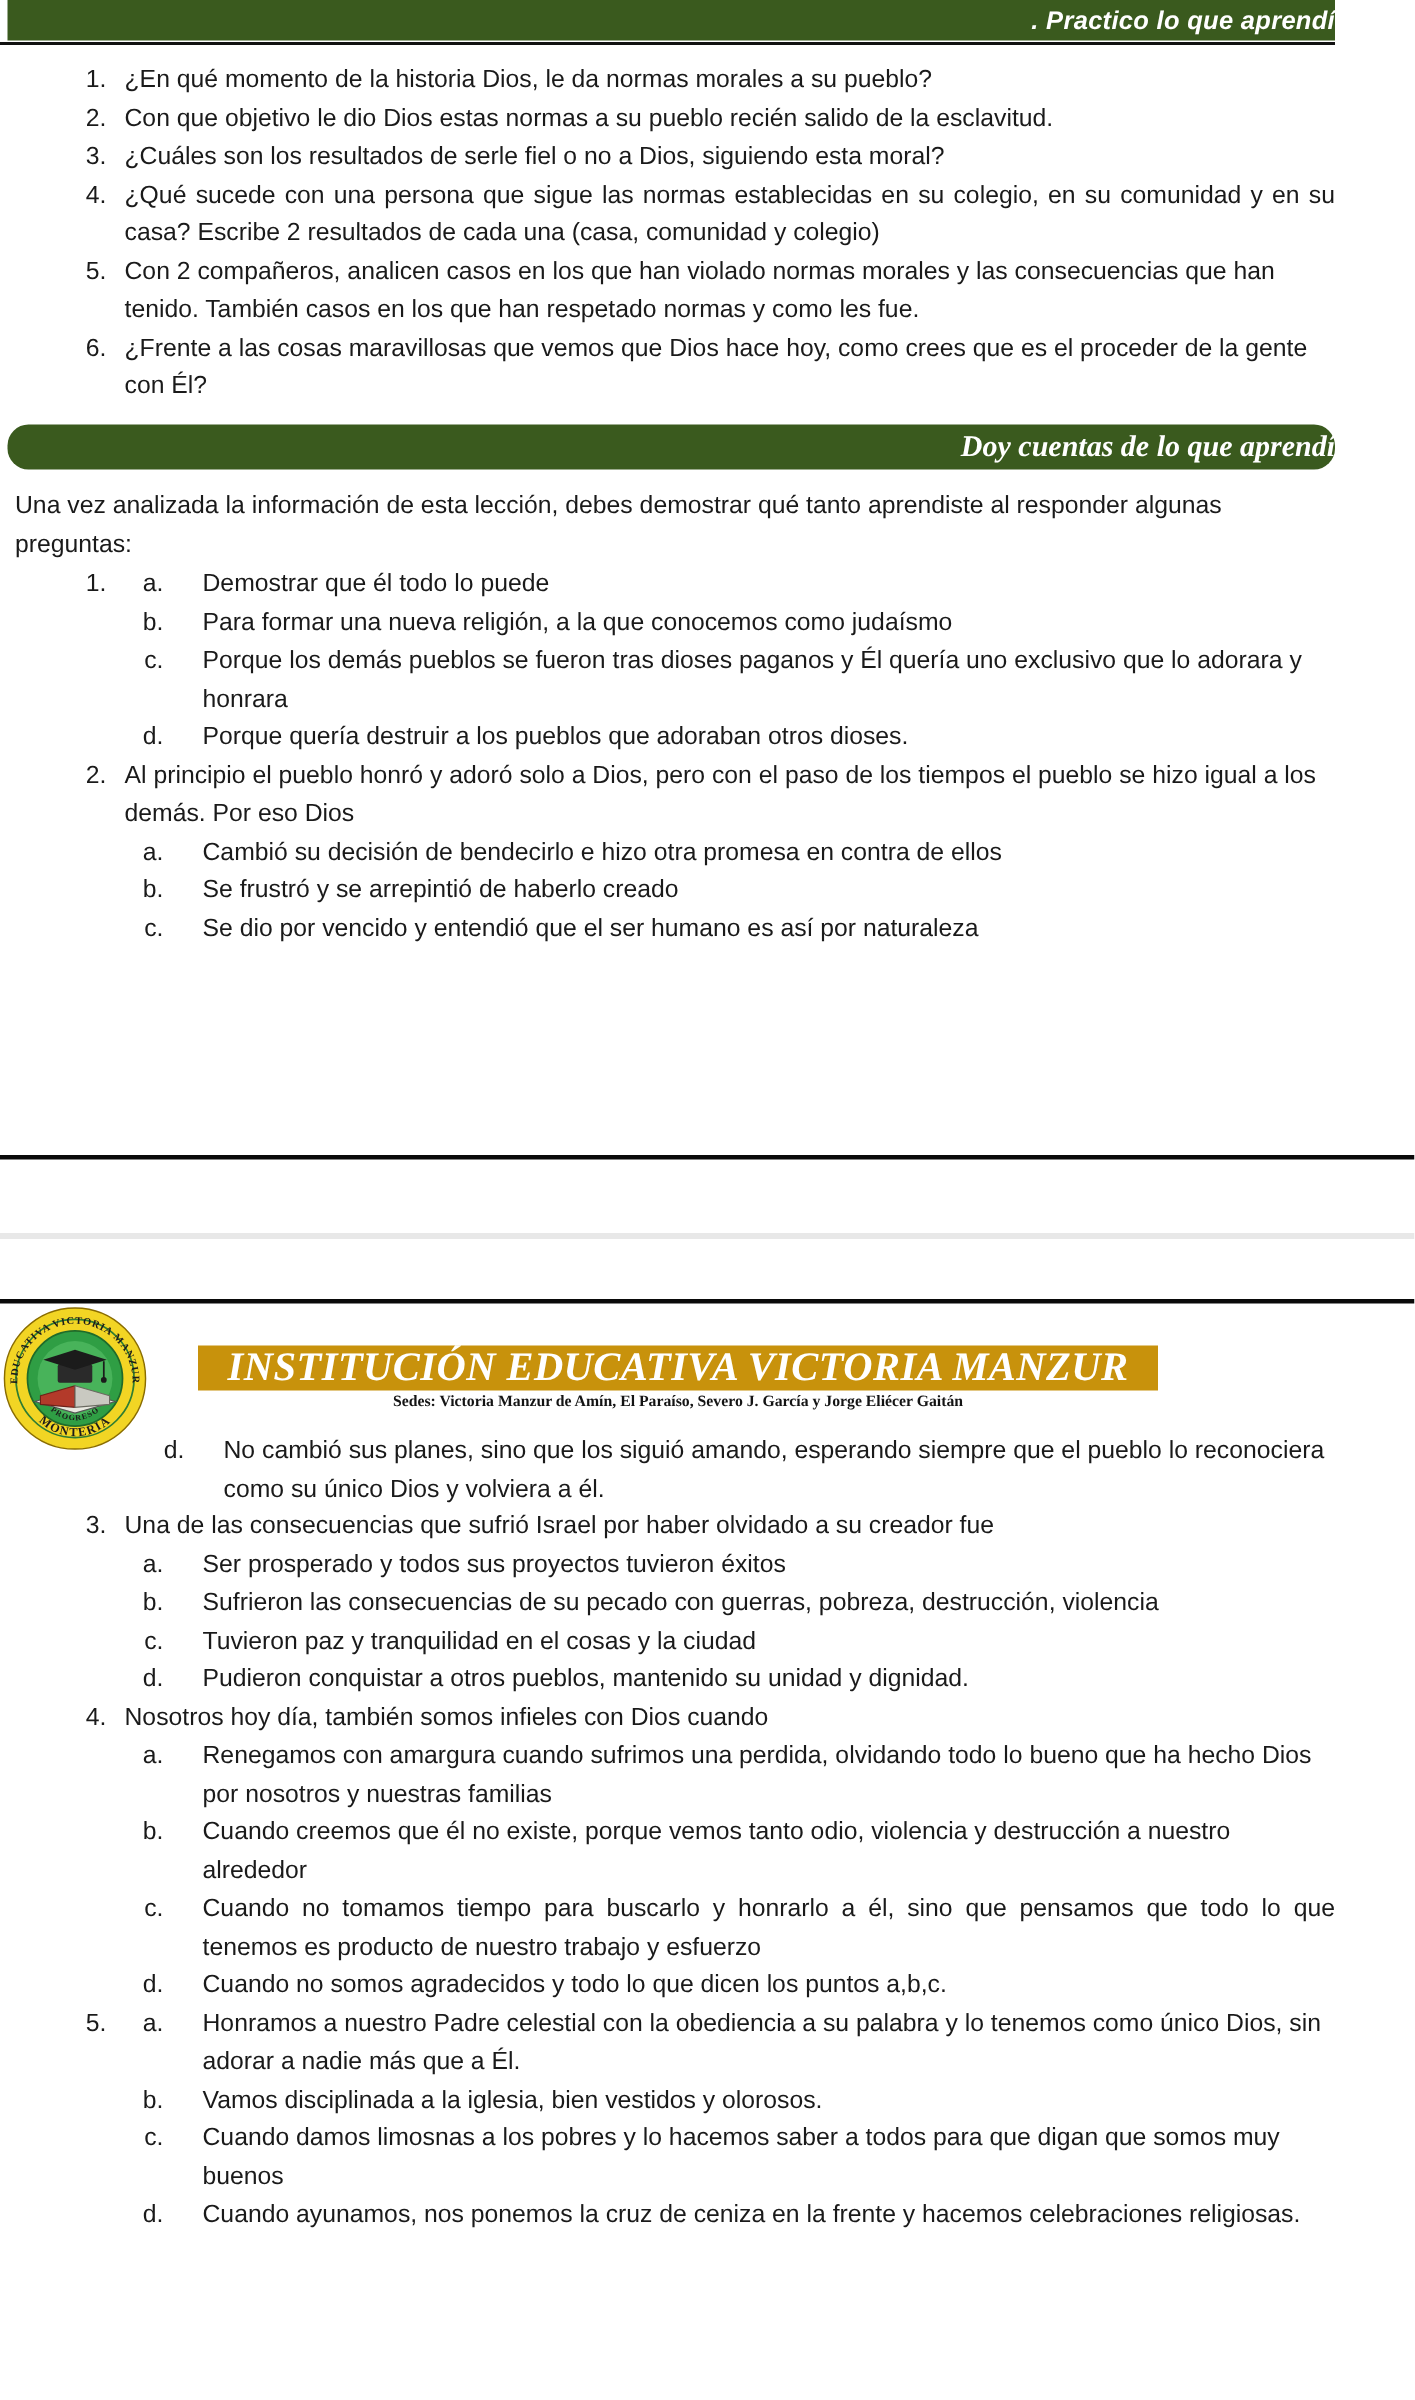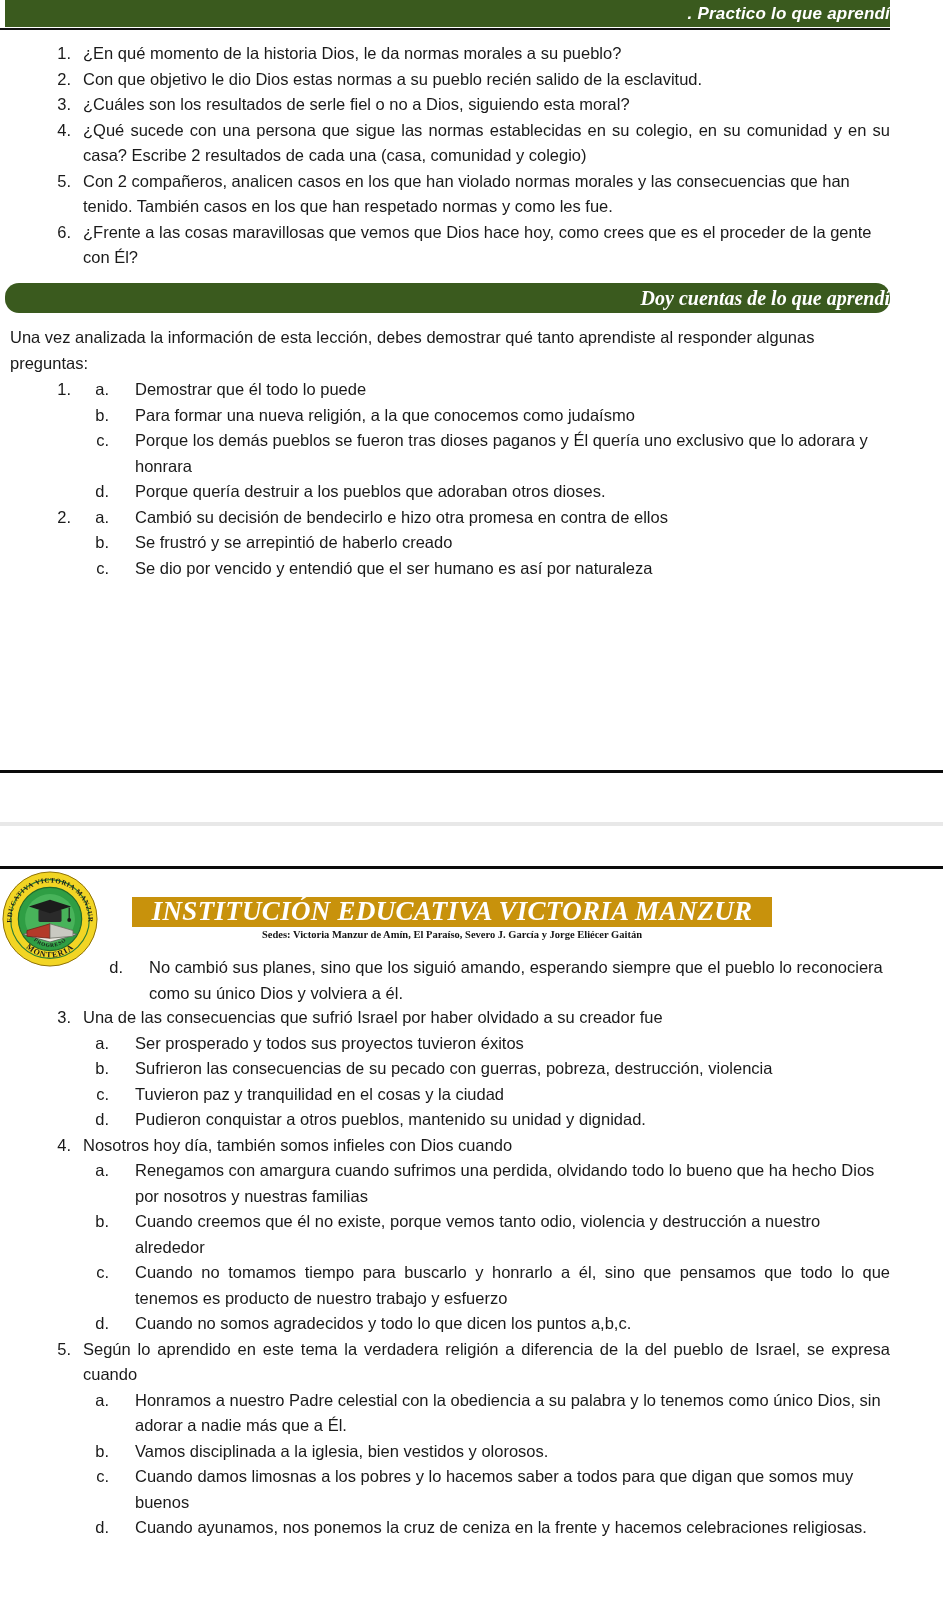--- a/index.html
+++ b/index.html
@@ -219,20 +219,21 @@
         </li>
         <li class="item lvl2">
           <span class="marker">d.</span>
           <span class="body">Porque quería destruir a los pueblos que adoraban otros dioses.</span>
         </li>
       </ol>
     </li>
 
     <li class="item lvl1">
       <span class="marker">2.</span>
+      <span class="body">Al principio el pueblo honró y adoró solo a Dios, pero con el paso de los tiempos el pueblo se hizo igual a los demás. Por eso Dios</span>
       <ol class="alist">
         <li class="item lvl2">
           <span class="marker">a.</span>
           <span class="body">Cambió su decisión de bendecirlo e hizo otra promesa en contra de ellos</span>
         </li>
         <li class="item lvl2">
           <span class="marker">b.</span>
           <span class="body">Se frustró y se arrepintió de haberlo creado</span>
         </li>
         <li class="item lvl2">
@@ -341,21 +342,20 @@
         </li>
         <li class="item lvl2">
           <span class="marker">d.</span>
           <span class="body">Cuando no somos agradecidos y todo lo que dicen los puntos a,b,c.</span>
         </li>
       </ol>
     </li>
 
     <li class="item lvl1">
       <span class="marker">5.</span>
-      <span class="body just">Según lo aprendido en este tema la verdadera religión a diferencia de la del pueblo de Israel, se expresa cuando</span>
       <ol class="alist">
         <li class="item lvl2">
           <span class="marker">a.</span>
           <span class="body">Honramos a nuestro Padre celestial con la obediencia a su palabra y lo tenemos como único Dios, sin adorar a nadie más que a Él.</span>
         </li>
         <li class="item lvl2">
           <span class="marker">b.</span>
           <span class="body">Vamos disciplinada a la iglesia, bien vestidos y olorosos.</span>
         </li>
         <li class="item lvl2">

